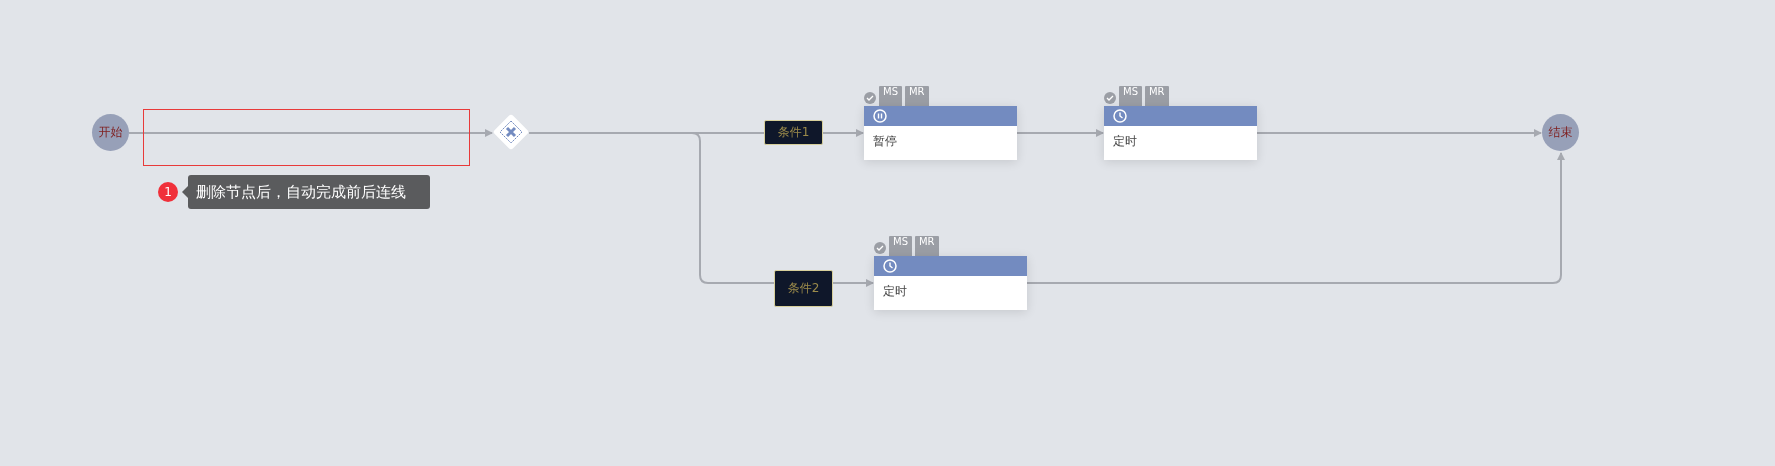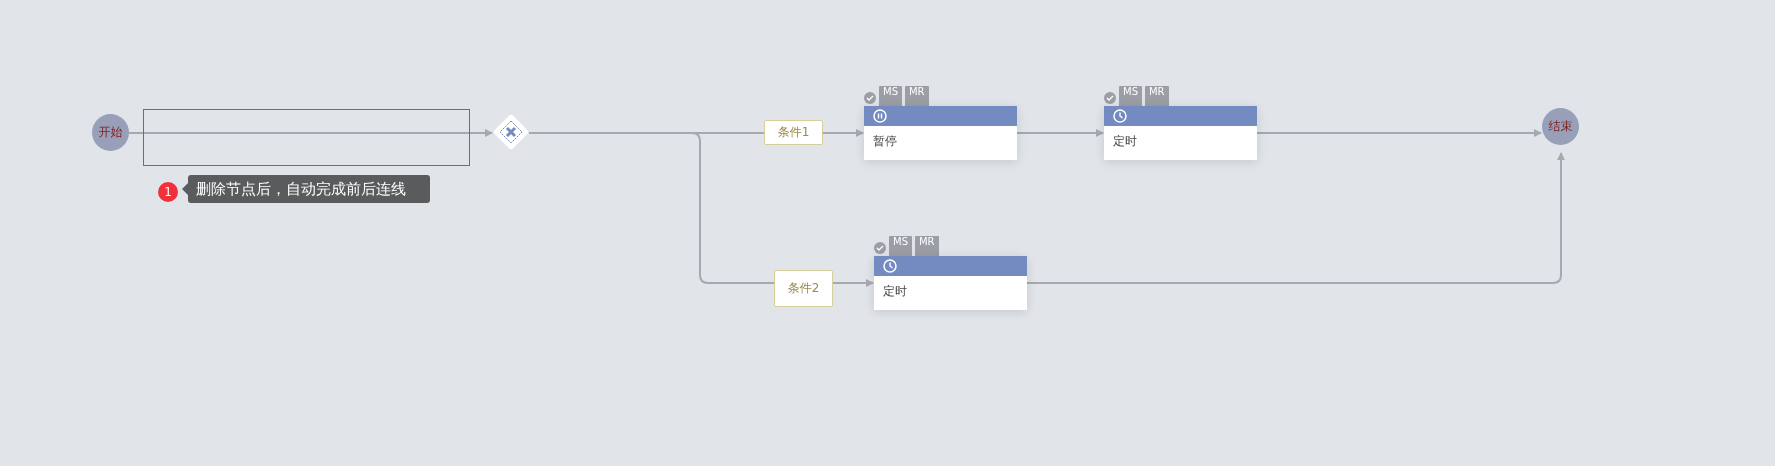--- a/index.html
+++ b/index.html
@@ -8,21 +8,21 @@
   svg.edges { position:absolute; left:0; top:0; }
   .circle-node { position:absolute; width:37px; height:37px; border-radius:50%; background:#97a0b8;
                  color:#7f1d1d; font-size:12px; display:flex; align-items:center; justify-content:center; }
   .sel-box { position:absolute; border:1px solid #e83a3a; box-sizing:border-box; }
   .badge-num { position:absolute; width:20px; height:20px; border-radius:50%; background:#f0303a; color:#fff;
                font-size:12px; display:flex; align-items:center; justify-content:center; }
   .tip { position:absolute; background:#5a5b5d; color:#fff; font-size:15px; border-radius:3px;
          display:flex; align-items:center; padding:0 8px; box-sizing:border-box; }
   .tip::before { content:""; position:absolute; left:-6px; top:50%; margin-top:-6px;
                  border-right:6px solid #5a5b5d; border-top:6px solid transparent; border-bottom:6px solid transparent; }
-  .cond { position:absolute; background:#ffffff; border:1px solid #d7cf9b; color:#9b8a4a; font-size:12px;
+  .cond { position:absolute; background:#0f172a; border:1px solid #d7cf9b; color:#9b8a4a; font-size:12px;
           display:flex; align-items:center; justify-content:center; box-sizing:border-box; border-radius:2px; }
   .card { position:absolute; width:153px; height:54px; background:#fff; border-radius:0;
           box-shadow:0 2px 10px rgba(0,0,0,0.12); overflow:hidden; }
   .card .hd { height:20px; background:#738bc0; display:flex; align-items:center; padding-left:9px; }
   .card .bd { font-size:12px; color:#444; padding:7px 9px; }
   .tags { position:absolute; display:flex; align-items:center; gap:3px; height:12px; }
   .tags .chk { width:12px; height:12px; border-radius:50%; background:#9b9ea5; display:flex; align-items:center; justify-content:center; }
   .tags .tg { background:#9b9ea5; color:#fff; font-size:10px; height:24px; line-height:12px; padding:0 4px; border-radius:1px; }
   .gateway { position:absolute; width:26px; height:26px; background:#fff; transform:rotate(45deg); border-radius:3px; }
 </style>
@@ -49,21 +49,21 @@
 
 <div class="circle-node" style="left:92px;top:114px;">
   <span>开始</span>
 </div>
 
 <div class="sel-box" style="left:143px;top:109px;width:327px;height:57px;"></div>
 
 <div class="badge-num" style="left:158px;top:182px;">
   <span>1</span>
 </div>
-<div class="tip" style="left:188px;top:175px;width:242px;height:28px;">
+<div class="tip" style="left:188px;top:175px;width:242px;height:34px;">
   <span>删除节点后，自动完成前后连线</span>
 </div>
 
 <div class="gateway" style="left:498px;top:119px;"></div>
 <svg style="position:absolute;left:499px;top:120px;" width="24" height="24">
   <path d="M12,1 L23,12 L12,23 L1,12 Z" fill="none" stroke="#738bc0" stroke-width="1" stroke-dasharray="2,1"></path>
   <path d="M8,8 L16,16 M16,8 L8,16" stroke="#738bc0" stroke-width="3"></path>
 </svg>
 
 <div class="cond" style="left:764px;top:120px;width:59px;height:25px;">
@@ -123,15 +123,15 @@
 <div class="card" style="left:874px;top:256px;">
   <div class="hd">
       <svg width="14" height="14">
         <circle cx="7" cy="7" r="6" stroke="#fff" stroke-width="1.5" fill="none"></circle>
         <path d="M7,3.5 L7,7 L9.5,9" stroke="#fff" stroke-width="1.4" fill="none"></path>
       </svg>
     </div>
   <div class="bd">定时</div>
 </div>
 
-<div class="circle-node" style="left:1542px;top:108px;">
+<div class="circle-node" style="left:1542px;top:114px;">
   <span>结束</span>
 </div>
 
 </body></html>

